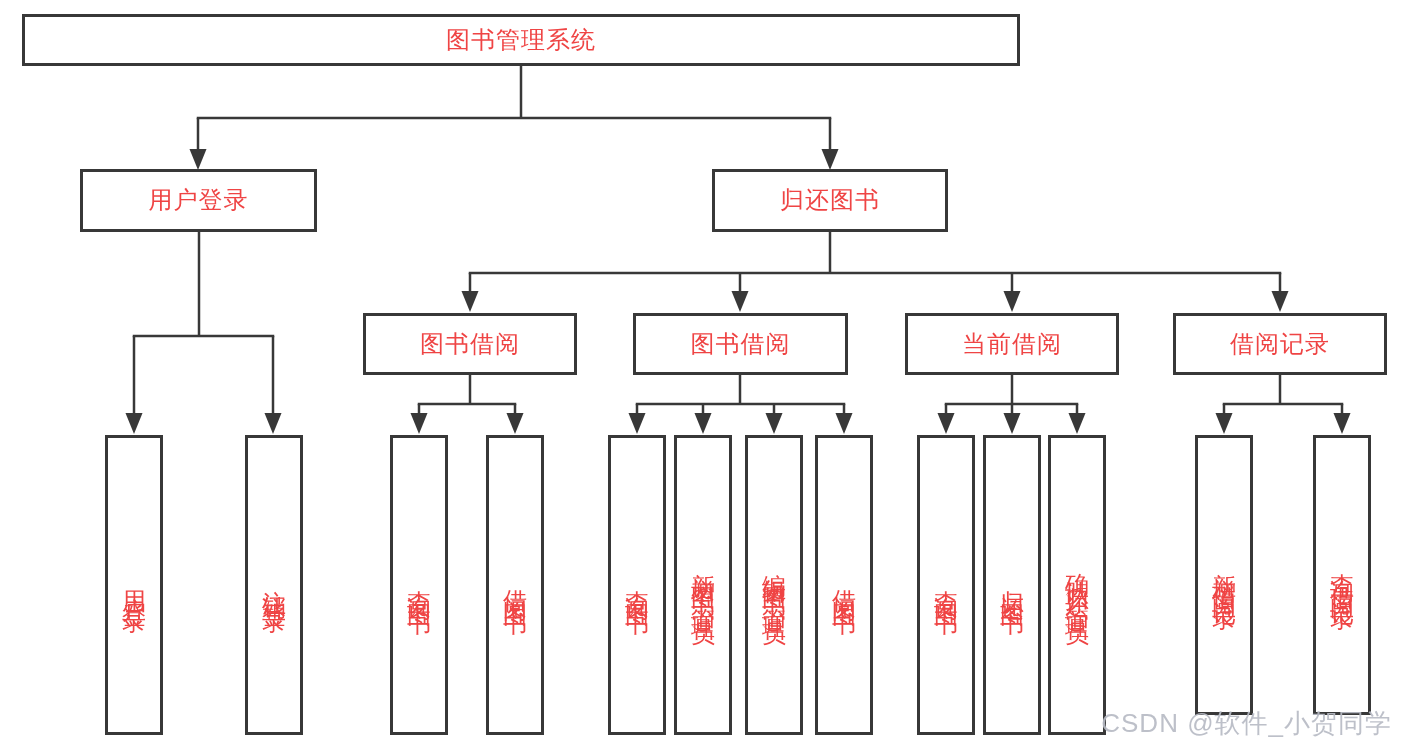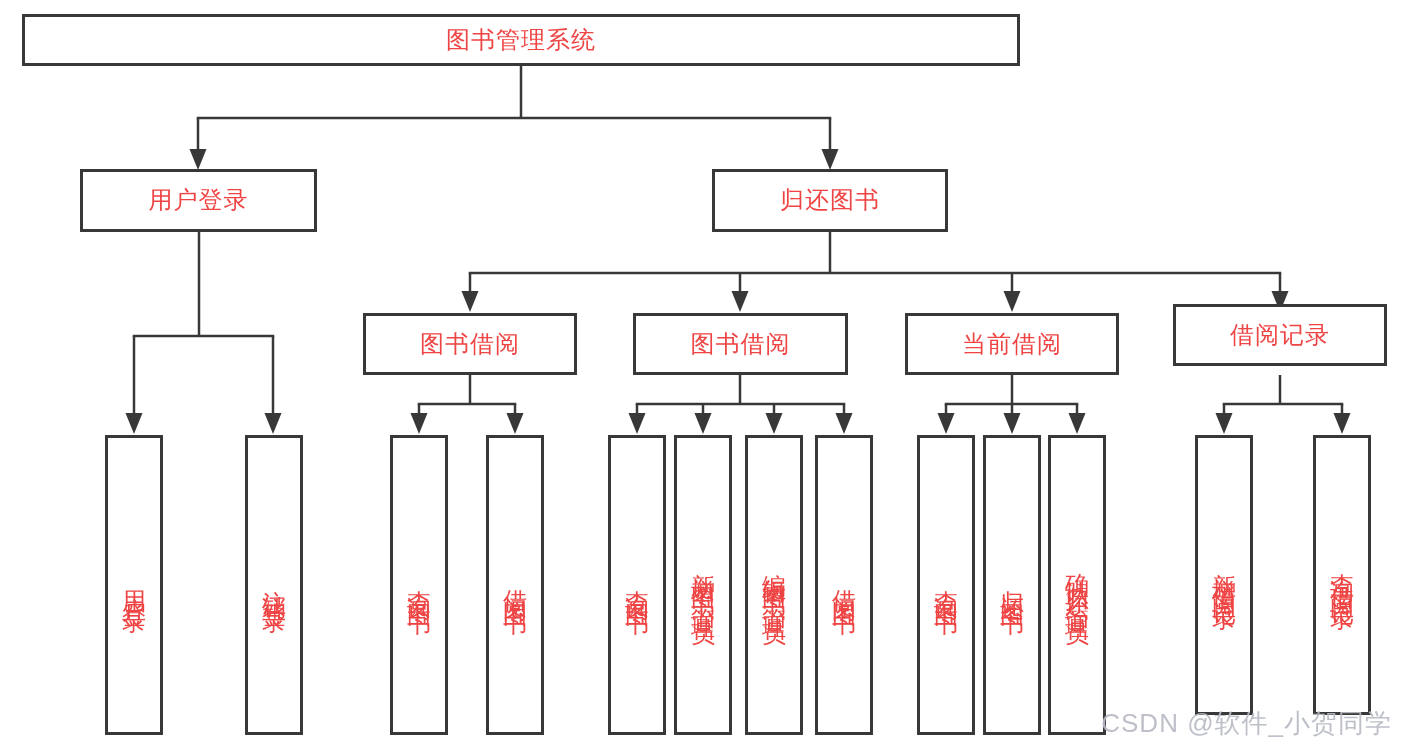--- a/index.html
+++ b/index.html
@@ -31,21 +31,21 @@
   }
   
   .n-root{left:22px;top:14px;width:998px;height:52px;}
   
   .n-login{left:80px;top:169px;width:237px;height:63px;}
   .n-mgmt{left:712px;top:169px;width:236px;height:63px;}
   
   .n-rec{left:363px;top:313px;width:214px;height:62px;}
   .n-borrow{left:633px;top:313px;width:215px;height:62px;}
   .n-current{left:905px;top:313px;width:214px;height:62px;justify-content:center;}
-  .n-records{left:1173px;top:304px;width:214px;height:62px;}
+  .n-records{left:1173px;top:313px;width:214px;height:62px;}
   
   .leaf{width:58px;height:300px;top:435px;}
   .l-a1{left:105px;} .l-a2{left:245px;}
   .l-b1{left:390px;} .l-b2{left:486px;}
   .l-c1{left:608px;} .l-c2{left:674px;} .l-c3{left:745px;} .l-c4{left:815px;}
   .l-d1{left:917px;} .l-d2{left:983px;} .l-d3{left:1048px;}
   .l-e1{left:1195px;height:280px;} .l-e2{left:1313px;height:280px;}
   #watermark{
     position:absolute;
     right:13px;bottom:6px;

